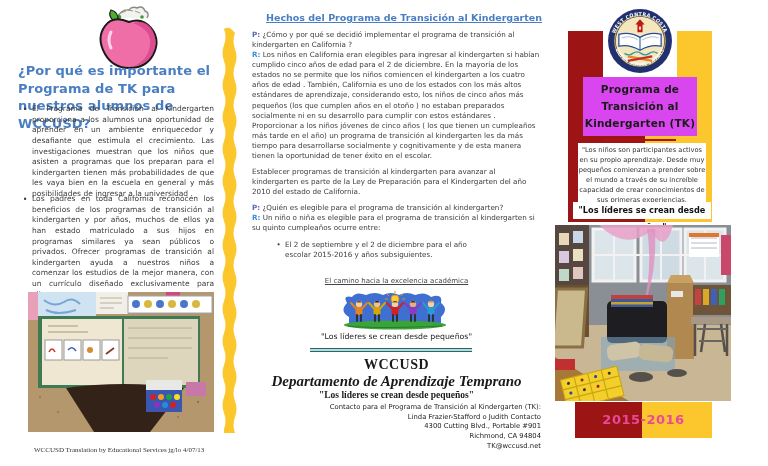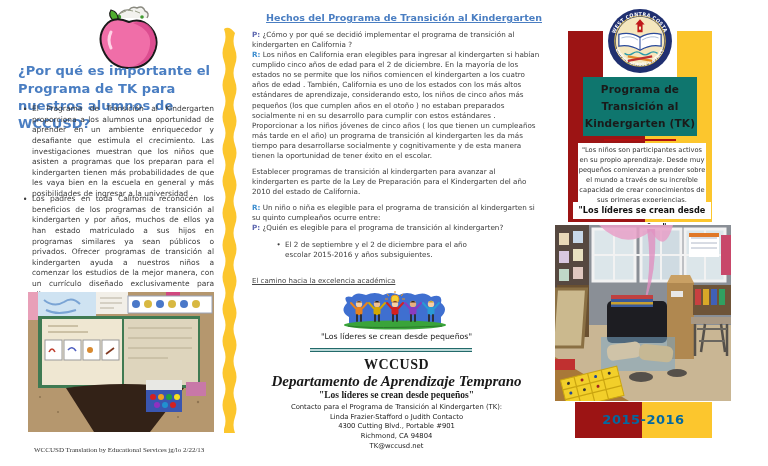--- a/index.html
+++ b/index.html
@@ -15,52 +15,52 @@
   .left-footer{left:34px;top:446px;font-family:"Liberation Serif",serif;font-size:7px;color:#333;}
   
   .mid-heading{left:250px;top:12px;width:292px;text-align:right;font-size:9.5px;
     font-weight:bold;color:#4a7ec2;text-decoration:underline;}
   .mid-text{left:252px;width:289px;font-size:7.2px;line-height:1.4;color:#3c3c3c;}
   .p-label{color:#5e68b0;font-weight:bold;}
   .r-label{color:#3f8fd0;font-weight:bold;}
   .mid-bullet{display:flex;}
   .mid-bullet::before{content:"\2022";flex:0 0 13px;text-align:center;}
   .mid-bullet span{flex:1;padding-right:60px;}
-  .motto{left:252px;top:277px;width:289px;font-size:7px;color:#444;
+  .motto{left:252px;top:277px;width:289px;text-align:center;font-size:7px;color:#444;
     text-decoration:underline;}
   .mid-quote{left:252px;top:332px;width:289px;text-align:center;font-size:7.8px;color:#222;}
   .mid-divider{left:310px;top:348px;width:162px;height:2px;background:#bcd8d8;
     border-top:1.5px solid #236a6a;border-bottom:1px solid #236a6a;}
   .serif-block{left:252px;top:357px;width:289px;text-align:center;
     font-family:"Liberation Serif",serif;color:#1a1a1a;font-weight:bold;}
   .serif-block .org{font-size:14px;letter-spacing:.5px;}
   .serif-block .dept{font-size:15px;font-style:italic;}
   .serif-block .dq{font-size:9.5px;}
-  .contact-block{left:252px;top:403px;width:289px;text-align:center;font-size:6.8px;
+  .contact-block{left:252px;top:403px;width:289px;text-align:right;font-size:6.8px;
     line-height:1.42;color:#222;}
   
   .ribbon{left:220px;top:24px;}
   
   .maroon-rect{left:568px;top:31px;width:77px;height:191px;background:#9c1414;}
   .yellow-rect{left:645px;top:31px;width:67px;height:191px;background:#fcc62d;}
   .logo-box{left:603px;top:5px;width:74px;height:72px;background:#fff;
     display:flex;align-items:center;justify-content:center;}
-  .title-box{left:583px;top:77px;width:114px;height:59px;background:#0f766e;
+  .title-box{left:583px;top:77px;width:114px;height:59px;background:#d946ef;
     display:flex;align-items:center;justify-content:center;text-align:center;
     font-size:10.5px;font-weight:bold;color:#1a1a1a;line-height:1.62;letter-spacing:.2px;}
   .red-line{left:604px;top:139px;width:72px;height:2px;background:#b01010;}
   .quote1-box{left:578px;top:143px;width:128px;height:58px;background:#fff;
     text-align:center;font-size:6.7px;line-height:1.5;color:#333;padding-top:2px;}
   .quote2-box{left:573px;top:202px;width:138px;height:17px;background:#fff;
     text-align:center;font-size:8.2px;font-weight:bold;color:#111;line-height:17px;}
   .year-banner{left:575px;top:402px;width:137px;height:36px;display:flex;}
   .year-banner .half-maroon{width:67px;height:36px;background:#9c1414;}
   .year-banner .half-yellow{width:70px;height:36px;background:#fcc62d;}
   .year-text{left:575px;top:402px;width:137px;height:52px;text-align:center;line-height:36px;
-    font-size:13px;font-weight:bold;color:#0369a1;letter-spacing:.5px;}
+    font-size:13px;font-weight:bold;color:#ec4899;letter-spacing:.5px;}
   svg{display:block;}
 </style>
 </head>
 <body>
 
 <div id="page">
 
   <div>
 
     <div class="abs" style="left:95px;top:4px;">
@@ -140,21 +140,21 @@
           <circle cx="133" cy="105" r="3" fill="#f0a020"></circle>
         <circle cx="141" cy="105" r="3" fill="#20a040"></circle>
           <circle cx="149" cy="105" r="3" fill="#f5e020"></circle>
         <circle cx="129" cy="113" r="3" fill="#9030c0"></circle>
           <circle cx="137" cy="113" r="3" fill="#2090d0"></circle>
         <circle cx="145" cy="113" r="3" fill="#d42020"></circle>
         <rect x="158" y="90" width="20" height="14" fill="#c878a8"></rect>
       </svg>
     </div>
 
-    <div class="abs left-footer">WCCUSD Translation by Educational Services jg/lo 2/22/13</div>
+    <div class="abs left-footer">WCCUSD Translation by Educational Services jg/lo 4/07/13</div>
   </div>
 
   <div class="abs ribbon">
     <svg width="19" height="414" viewBox="0 0 19 414">
       <path fill="#fcc62d" d="M4,5 q3,8 0,16 t0,16 t0,16 t0,16 t0,16 t0,16 t0,16 t0,16 t0,16 t0,16 t0,16 t0,16 t0,16 t0,16 t0,16 t0,16 t0,16 t0,16 t0,16 t0,16 t0,16 t0,16 t0,16 t0,16 t0,16 L4,409 L15,409 q-3,-8 0,-16 t0,-16 t0,-16 t0,-16 t0,-16 t0,-16 t0,-16 t0,-16 t0,-16 t0,-16 t0,-16 t0,-16 t0,-16 t0,-16 t0,-16 t0,-16 t0,-16 t0,-16 t0,-16 t0,-16 t0,-16 t0,-16 t0,-16 t0,-16 t0,-16 Q9,1 4,5 Z"></path>
     </svg>
   </div>
 
   <div>
     <div class="abs mid-heading">Hechos del Programa de Transición al Kindergarten</div>
@@ -162,22 +162,22 @@
     <div class="abs mid-text" style="top:30px;">
       <div><span class="p-label">P:</span> <span>¿Cómo y por qué se decidió implementar el programa de transición al kindergarten en California ?</span></div>
       <div><span class="r-label">R:</span> <span>Los niños en California eran elegibles para ingresar al kindergarten si habían cumplido cinco años de edad para el 2 de diciembre. En la mayoría de los estados no se permite que los niños comiencen el kindergarten a los cuatro años de edad . También, California es uno de los estados con los más altos estándares de aprendizaje, considerando esto, los niños de cinco años más pequeños (los que cumplen años en el otoño ) no estaban preparados socialmente ni en su desarrollo para cumplir con estos estándares . Proporcionar a los niños jóvenes de cinco años ( los que tienen un cumpleaños  más tarde en el año)  un programa de transición al kindergarten les da más tiempo para desarrollarse socialmente y cognitivamente y de esta manera tienen la oportunidad de tener éxito en el escolar.</span></div>
     </div>
 
     <div class="abs mid-text" style="top:167px;">
       <span>Establecer programas de transición al kindergarten para avanzar al kindergarten es parte de la Ley de Preparación para el Kindergarten del año 2010 del estado de California.</span>
     </div>
 
     <div class="abs mid-text" style="top:203px;">
+      <div><span class="p-label">P:</span> <span>¿Quién es elegible para el programa de transición al kindergarten?</span></div>
       <div><span class="r-label">R:</span> <span>Un niño o niña es elegible para el programa de transición al kindergarten si su quinto cumpleaños ocurre entre:</span></div>
-      <div><span class="p-label">P:</span> <span>¿Quién es elegible para el programa de transición al kindergarten?</span></div>
     </div>
 
     <div class="abs mid-text" style="top:240px;left:272px;width:269px;">
       <div class="mid-bullet">
           <span>El 2 de septiembre y el 2 de diciembre para el año escolar 2015-2016 y años subsiguientes.</span>
         </div>
     </div>
 
     <div class="abs motto">El camino hacia la excelencia académica</div>
 

